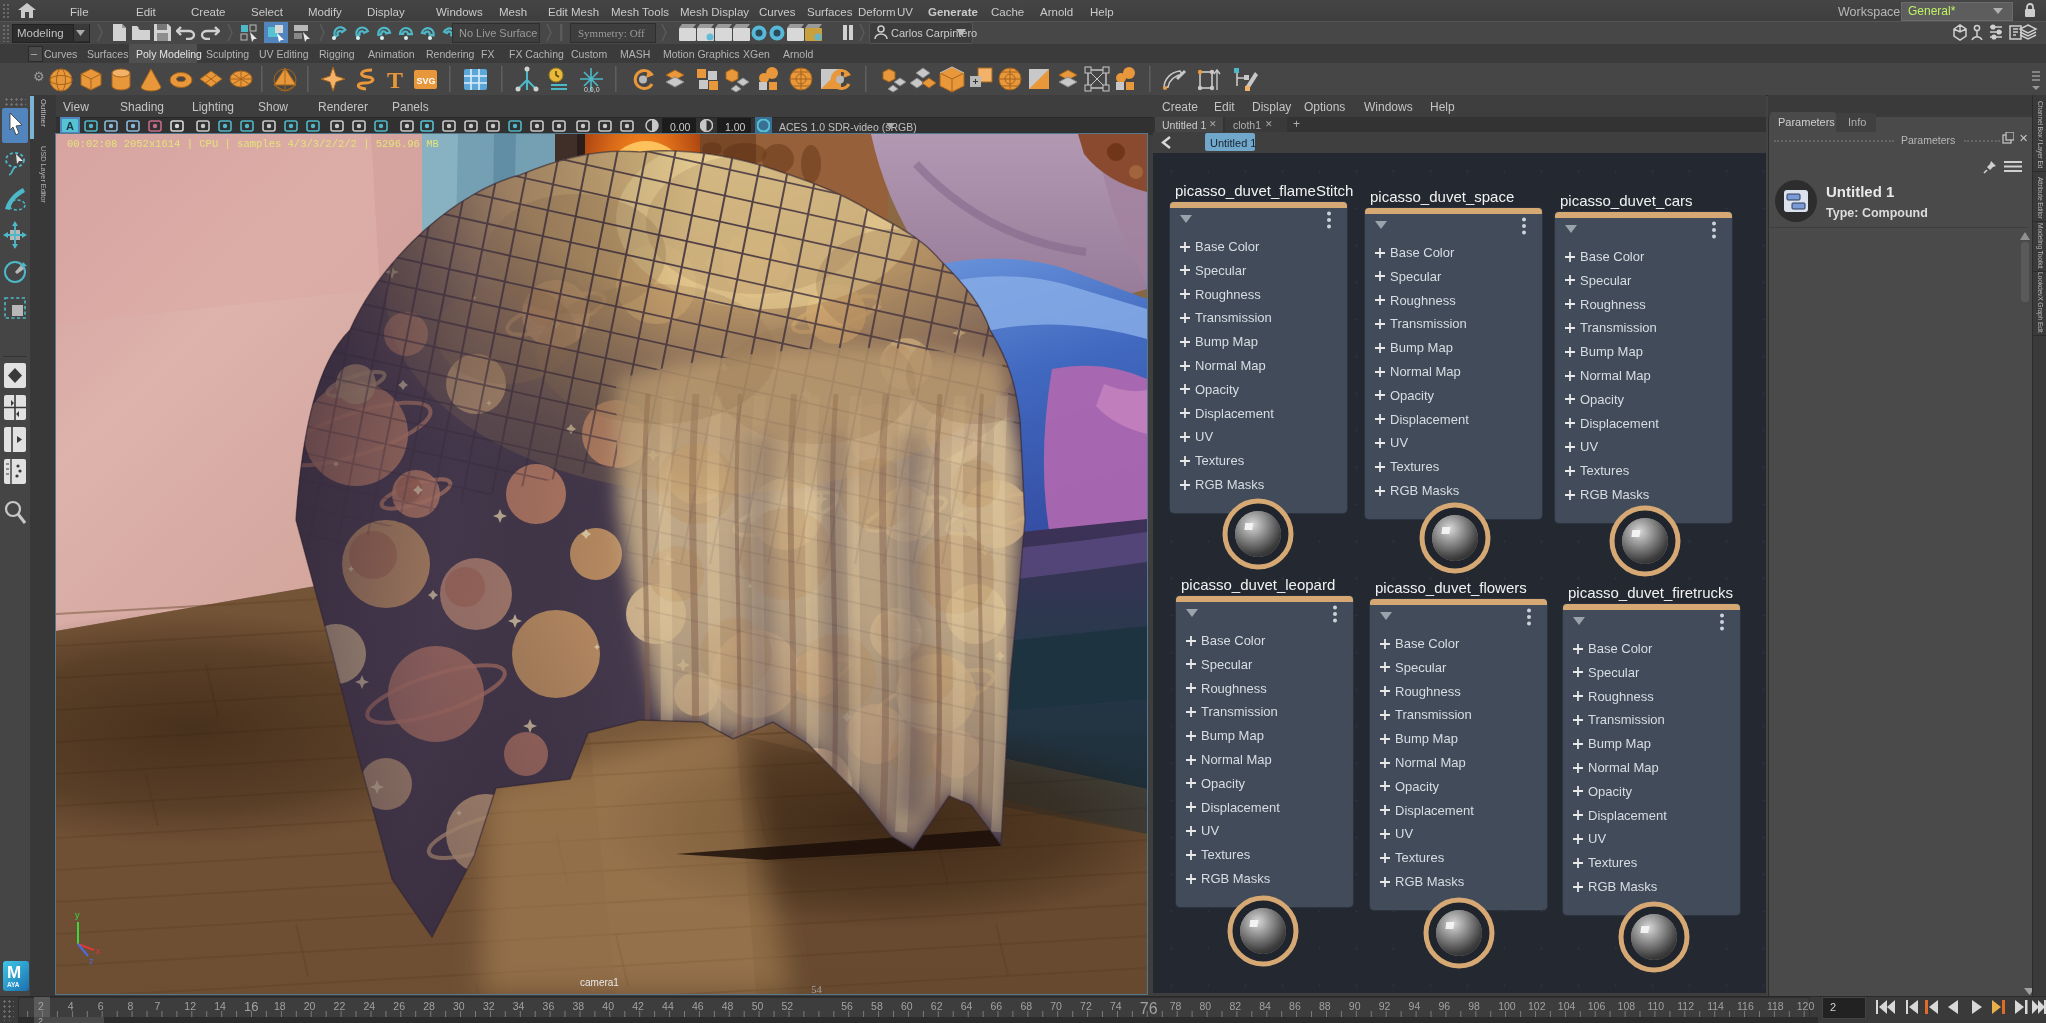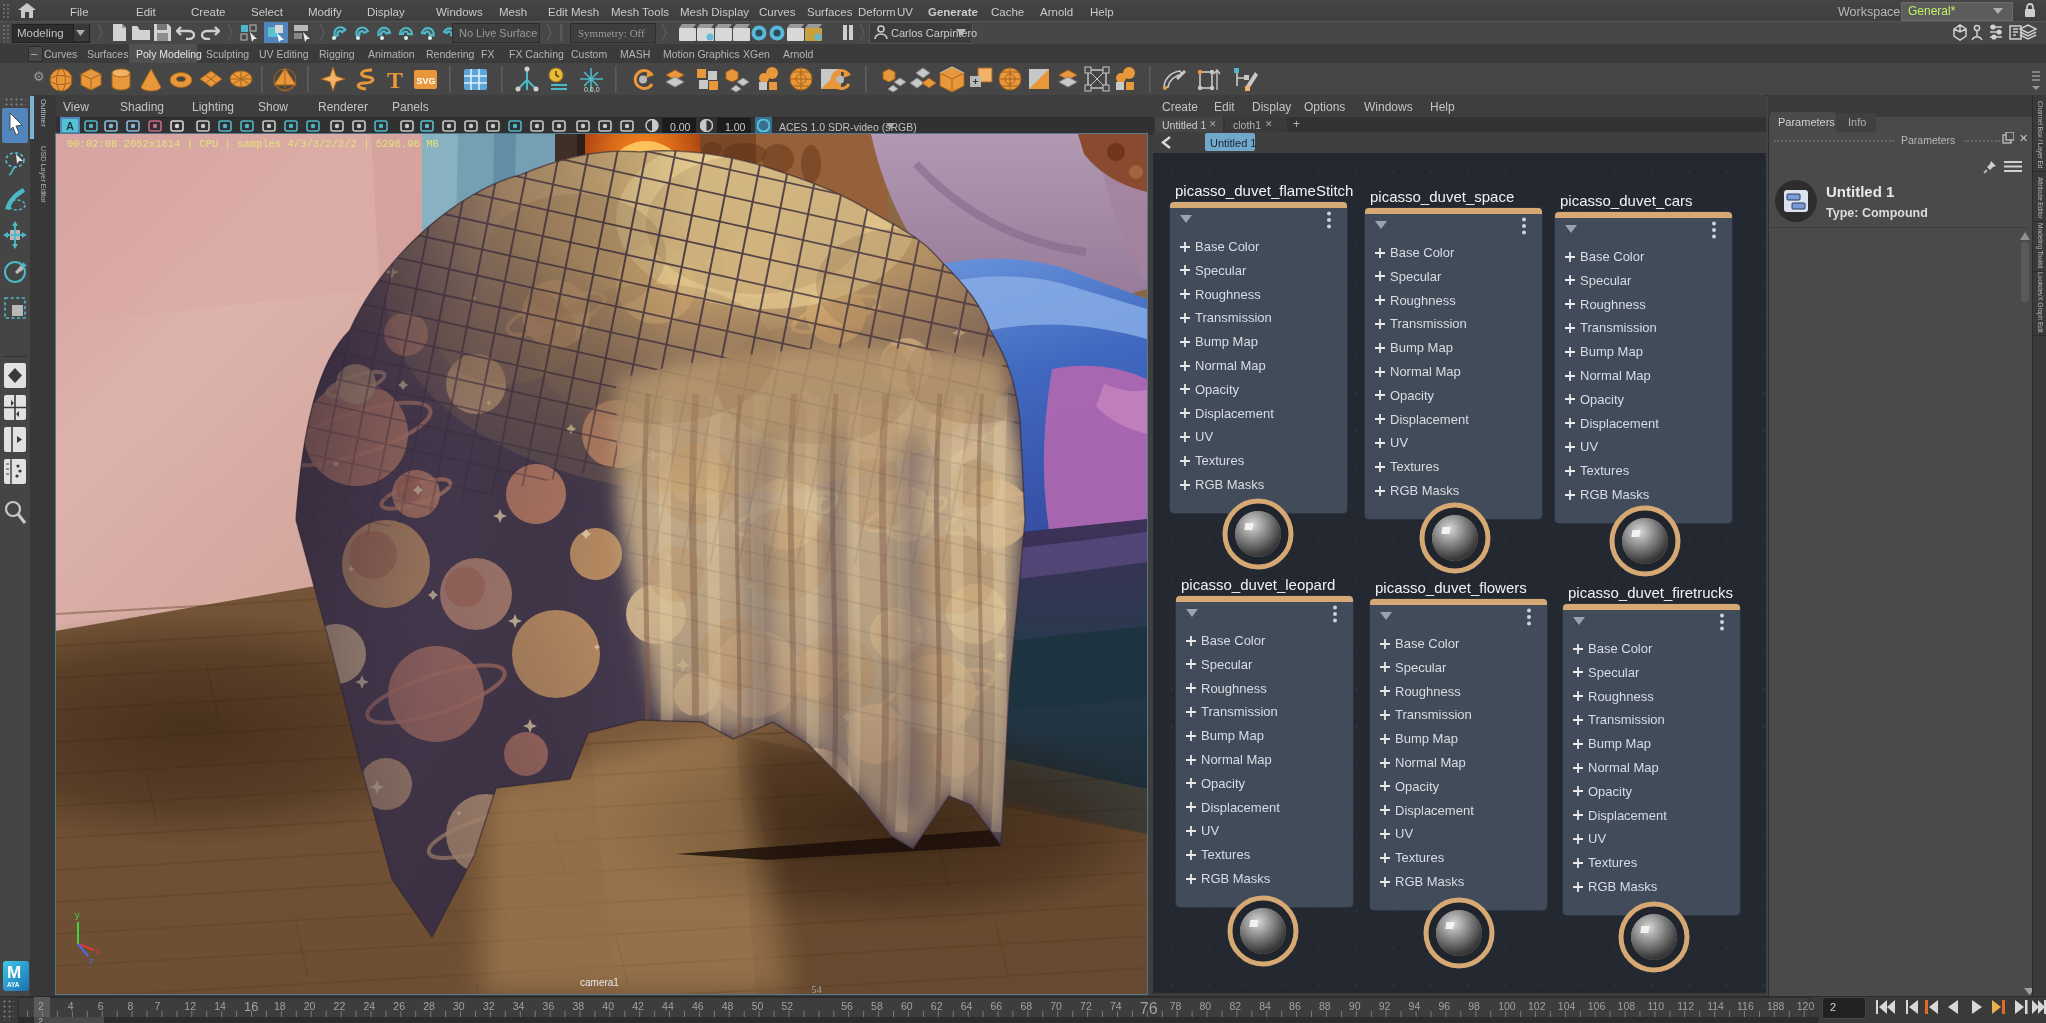--- a/index.html
+++ b/index.html
@@ -1506,21 +1506,21 @@
 <div class="ab" style="left:1468.28px;top:1000px;font-size:10.5px;color:#a2a2a2;font-weight:normal;font-family:'Liberation Sans',sans-serif;">98</div>
 <div class="ab" style="left:1498.1399999999999px;top:1000px;font-size:10.5px;color:#a2a2a2;font-weight:normal;font-family:'Liberation Sans',sans-serif;">100</div>
 <div class="ab" style="left:1528.0px;top:1000px;font-size:10.5px;color:#a2a2a2;font-weight:normal;font-family:'Liberation Sans',sans-serif;">102</div>
 <div class="ab" style="left:1557.86px;top:1000px;font-size:10.5px;color:#a2a2a2;font-weight:normal;font-family:'Liberation Sans',sans-serif;">104</div>
 <div class="ab" style="left:1587.72px;top:1000px;font-size:10.5px;color:#a2a2a2;font-weight:normal;font-family:'Liberation Sans',sans-serif;">106</div>
 <div class="ab" style="left:1617.58px;top:1000px;font-size:10.5px;color:#a2a2a2;font-weight:normal;font-family:'Liberation Sans',sans-serif;">108</div>
 <div class="ab" style="left:1647.44px;top:1000px;font-size:10.5px;color:#a2a2a2;font-weight:normal;font-family:'Liberation Sans',sans-serif;">110</div>
 <div class="ab" style="left:1677.3px;top:1000px;font-size:10.5px;color:#a2a2a2;font-weight:normal;font-family:'Liberation Sans',sans-serif;">112</div>
 <div class="ab" style="left:1707.1599999999999px;top:1000px;font-size:10.5px;color:#a2a2a2;font-weight:normal;font-family:'Liberation Sans',sans-serif;">114</div>
 <div class="ab" style="left:1737.02px;top:1000px;font-size:10.5px;color:#a2a2a2;font-weight:normal;font-family:'Liberation Sans',sans-serif;">116</div>
-<div class="ab" style="left:1766.8799999999999px;top:1000px;font-size:10.5px;color:#a2a2a2;font-weight:normal;font-family:'Liberation Sans',sans-serif;">188</div>
+<div class="ab" style="left:1766.8799999999999px;top:1000px;font-size:10.5px;color:#a2a2a2;font-weight:normal;font-family:'Liberation Sans',sans-serif;">118</div>
 <div class="ab" style="left:1796.74px;top:1000px;font-size:10.5px;color:#a2a2a2;font-weight:normal;font-family:'Liberation Sans',sans-serif;">120</div>
 <svg class="ab" style="left:0px;top:997px" width="1810" height="20">
       <rect x="27.1" y="14" width="1" height="6" fill="#7a7a7a"></rect>
       <rect x="42.0" y="14" width="1" height="6" fill="#7a7a7a"></rect>
       <rect x="56.9" y="14" width="1" height="6" fill="#7a7a7a"></rect>
       <rect x="71.9" y="14" width="1" height="6" fill="#7a7a7a"></rect>
       <rect x="86.8" y="14" width="1" height="6" fill="#7a7a7a"></rect>
       <rect x="101.7" y="14" width="1" height="6" fill="#7a7a7a"></rect>
       <rect x="116.7" y="14" width="1" height="6" fill="#7a7a7a"></rect>
       <rect x="131.6" y="14" width="1" height="6" fill="#7a7a7a"></rect>

